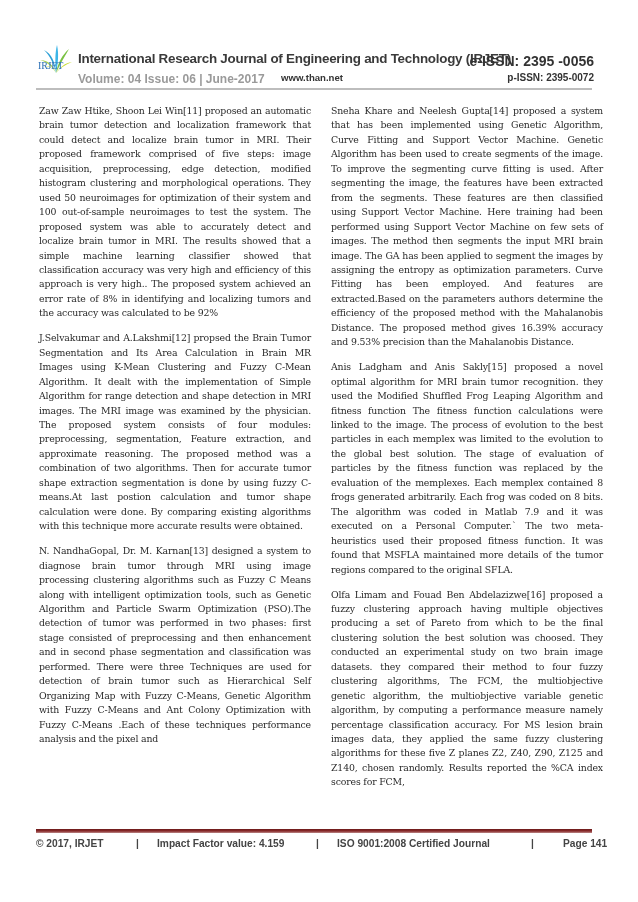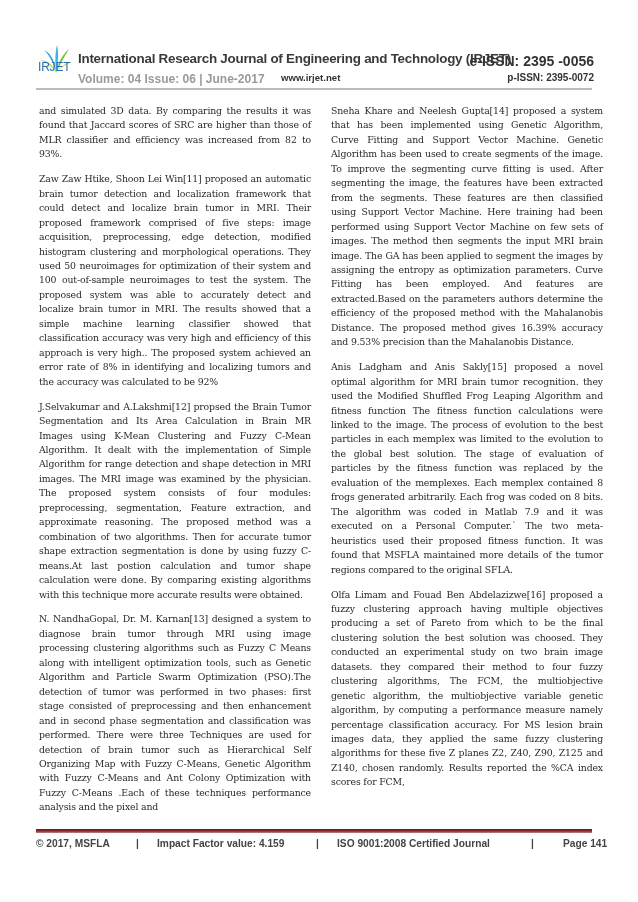--- a/index.html
+++ b/index.html
@@ -1,21 +1,21 @@
 <!DOCTYPE html>
 <html><head>
 <meta charset="utf-8">
 <style>
   html, body { margin: 0; padding: 0; background: #ffffff; }
   body { width: 638px; height: 902px; position: relative; overflow: hidden; font-family: "DejaVu Serif", "Liberation Serif", serif; color: #222; }
 
   .header { position: absolute; left: 36px; top: 44px; width: 558px; height: 44px; }
   .logo { position: absolute; left: 0; top: 0; width: 40px; height: 44px; }
   .logo svg { position: absolute; left: 4px; top: 0; }
-  .logo-text { position: absolute; left: 2px; top: 16px; font-size: 12px; color: #2b6fb5; letter-spacing: -0.2px; font-family: Liberation Sans, sans-serif; }
+  .logo-text { position: absolute; left: 2px; top: 16px; font-size: 10px; color: #2b6fb5; letter-spacing: -0.2px; font-family: Liberation Serif, serif; }
   .journal-title { position: absolute; left: 42px; top: 7px; font-family: "Liberation Sans", sans-serif; font-weight: bold; font-size: 13.4px; color: #3a3a3a; letter-spacing: -0.25px; white-space: nowrap; }
   .eissn { position: absolute; right: 0; top: 9px; font-family: "Liberation Sans", sans-serif; font-weight: bold; font-size: 14px; color: #333; white-space: nowrap; }
   .volume { position: absolute; left: 42px; top: 28px; font-family: "Liberation Sans", sans-serif; font-size: 12px; color: #9a9a9a; font-weight: bold; white-space: nowrap; }
   .website { position: absolute; left: 245px; top: 28px; font-family: "Liberation Sans", sans-serif; font-size: 9.6px; color: #333; font-weight: bold; white-space: nowrap; }
   .pissn { position: absolute; right: 0; top: 28px; font-family: "Liberation Sans", sans-serif; font-weight: bold; font-size: 10px; color: #333; white-space: nowrap; margin-left: 14px; }
   .header-rule { position: absolute; left: 36px; top: 88px; width: 556px; height: 2px; background: #bdbdbd; }
 
   .col { position: absolute; top: 104px; width: 272px; }
   .col.left { left: 39px; }
   .col.right { left: 331px; }
@@ -36,40 +36,39 @@
       <path d="M16 29 C18 19 22 11 29 5 C25 12 20 20 16 29Z" fill="#7ac143"></path>
       <path d="M16 29 C12 22 7 18 0 16 C8 16 13 21 16 29Z" fill="#a6d14f"></path>
       <path d="M16 29 C20 23 25 19 32 18 C25 21 20 24 16 29Z" fill="#c8dc3c"></path>
       <path d="M16 29 C13 24 9 22 3 22 C9 21 13 24 16 29Z" fill="#e2e84a"></path>
     </svg>
     <span class="logo-text">IRJET</span>
   </div>
   <div class="journal-title">International Research Journal of Engineering and Technology (IRJET)</div>
   <div class="eissn">e-ISSN: 2395 -0056</div>
   <div class="volume">Volume: 04 Issue: 06 | June-2017</div>
-  <div class="website">www.irjet.net</div>
+  <div class="website">www.than.net</div>
   <div class="pissn">p-ISSN: 2395-0072</div>
 </div>
 <div class="header-rule"></div>
 
 <div class="col left">
-  <p>and simulated 3D data. By comparing the results  it was found that Jaccard scores of SRC are higher than those of MLR classifier and efficiency was increased from 82 to 93%.</p>
   <p> Zaw Zaw Htike, Shoon Lei Win[11]  proposed an automatic brain tumor detection and localization framework that could detect and localize brain tumor in MRI. Their proposed framework comprised of five steps: image acquisition, preprocessing, edge detection, modified histogram clustering and morphological operations. They used 50 neuroimages for optimization of their system and 100 out-of-sample neuroimages to test the system. The proposed system was able to accurately detect and localize brain tumor in MRI. The results showed that a simple machine learning classifier showed that classification accuracy was very high and efficiency of this approach is very high.. The proposed system achieved an error rate of 8% in identifying and localizing tumors and the accuracy was calculated to be 92%</p>
   <p>J.Selvakumar and A.Lakshmi[12]  propsed the Brain Tumor Segmentation and Its Area Calculation in Brain MR Images using K-Mean Clustering and Fuzzy C-Mean Algorithm. It dealt with the implementation of Simple Algorithm for range detection and shape detection in MRI images. The MRI image was examined by the physician. The proposed system consists of four modules: preprocessing, segmentation, Feature extraction, and approximate reasoning. The proposed method was a combination of two algorithms. Then for accurate tumor shape extraction segmentation is done by using fuzzy C-means.At last postion calculation and tumor shape calculation were done. By comparing existing algorithms with this technique more accurate results were obtained.</p>
   <p> N. NandhaGopal, Dr. M. Karnan[13] designed a system to diagnose brain tumor through MRI using image processing clustering algorithms such as Fuzzy C Means along with intelligent optimization tools, such as Genetic Algorithm and Particle Swarm Optimization (PSO).The detection of tumor was performed in two phases: first stage consisted of preprocessing and then enhancement and in second phase segmentation and classification was performed. There were three Techniques are used for detection of brain tumor such as Hierarchical Self Organizing Map with Fuzzy C-Means, Genetic Algorithm with Fuzzy C-Means and Ant Colony Optimization with Fuzzy C-Means .Each of these techniques performance analysis and the pixel and</p>
 </div>
 
 <div class="col right">
   <p>Sneha Khare and Neelesh Gupta[14]  proposed a system that has been implemented using Genetic Algorithm, Curve Fitting and Support Vector Machine. Genetic Algorithm has been used to create segments of the image.  To improve the segmenting curve fitting is used. After segmenting the image, the features have been extracted from the segments. These features are then classified using Support Vector Machine. Here training had been performed using Support Vector Machine on few sets of images. The method then segments the input MRI brain image. The GA has been applied to segment the images by assigning the entropy as optimization parameters. Curve Fitting has been employed. And features are extracted.Based on the parameters authors determine the efficiency of the proposed method with the Mahalanobis Distance. The proposed method gives 16.39% accuracy and 9.53% precision than the Mahalanobis Distance.</p>
   <p>Anis Ladgham and Anis Sakly[15]  proposed a novel optimal algorithm for MRI brain tumor recognition. they used the Modified Shuffled Frog Leaping Algorithm and fitness function The fitness function calculations were linked to the image. The process of evolution to the best particles in each memplex was limited to the evolution to the global best solution. The stage of evaluation of particles by the fitness function was replaced by the evaluation of the memplexes. Each memplex contained 8 frogs generated arbitrarily. Each frog was coded on 8 bits. The algorithm was coded in Matlab 7.9 and it was executed on a Personal Computer.` The two meta-heuristics used their proposed fitness function. It was found that MSFLA maintained more details of the tumor regions compared to the original SFLA.</p>
   <p>Olfa Limam and Fouad Ben Abdelazizwe[16]  proposed a fuzzy clustering approach having multiple objectives producing a set of Pareto from which to be the final clustering solution the best solution was choosed. They conducted an experimental study on two brain image datasets. they compared their method to four fuzzy clustering algorithms, The FCM, the multiobjective genetic algorithm, the multiobjective variable genetic algorithm, by computing a performance measure namely percentage classification accuracy.   For MS lesion brain images data, they applied the same fuzzy clustering algorithms for these five Z planes Z2, Z40, Z90, Z125 and Z140, chosen randomly. Results reported the %CA index scores for FCM,</p>
 </div>
 
 <div class="footer-rule"></div>
 <div class="footer">
-  <span style="left:0">© 2017, MSFLA</span>
+  <span style="left:0">© 2017, IRJET</span>
   <span style="left:100px">|</span>
   <span style="left:121px">Impact Factor value: 4.159</span>
   <span style="left:280px">|</span>
   <span style="left:301px">ISO 9001:2008 Certified Journal</span>
   <span style="left:495px">|</span>
   <span style="left:527px">Page 141</span>
 </div>
 
 </body></html>

